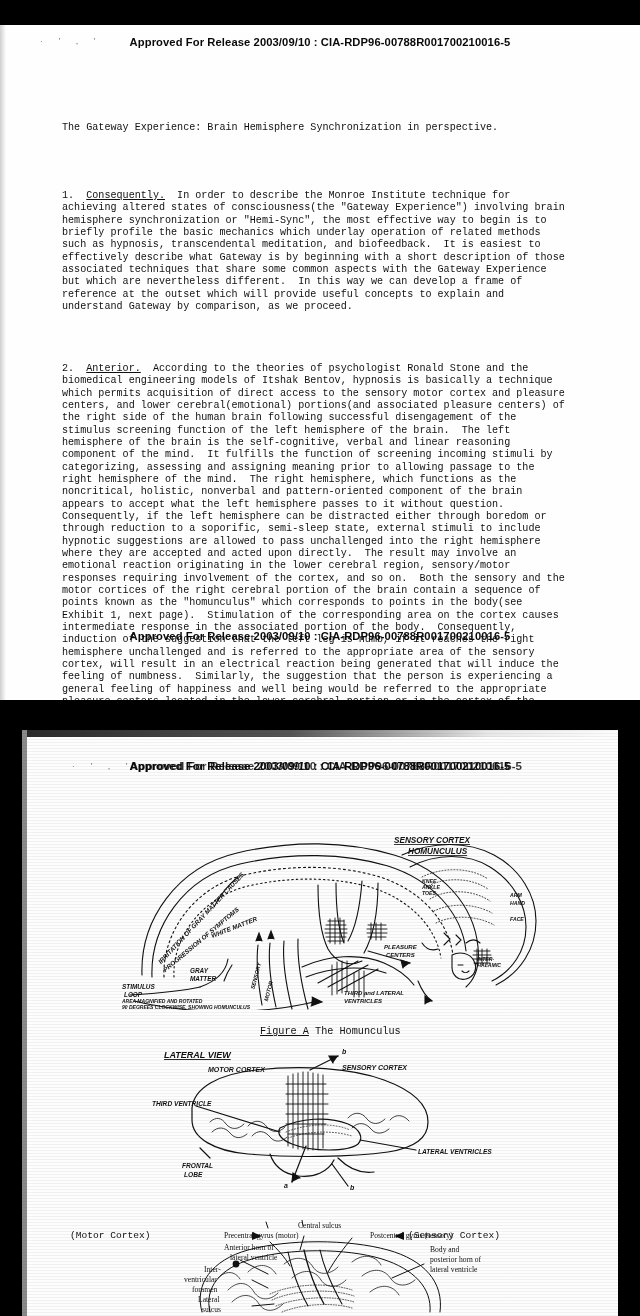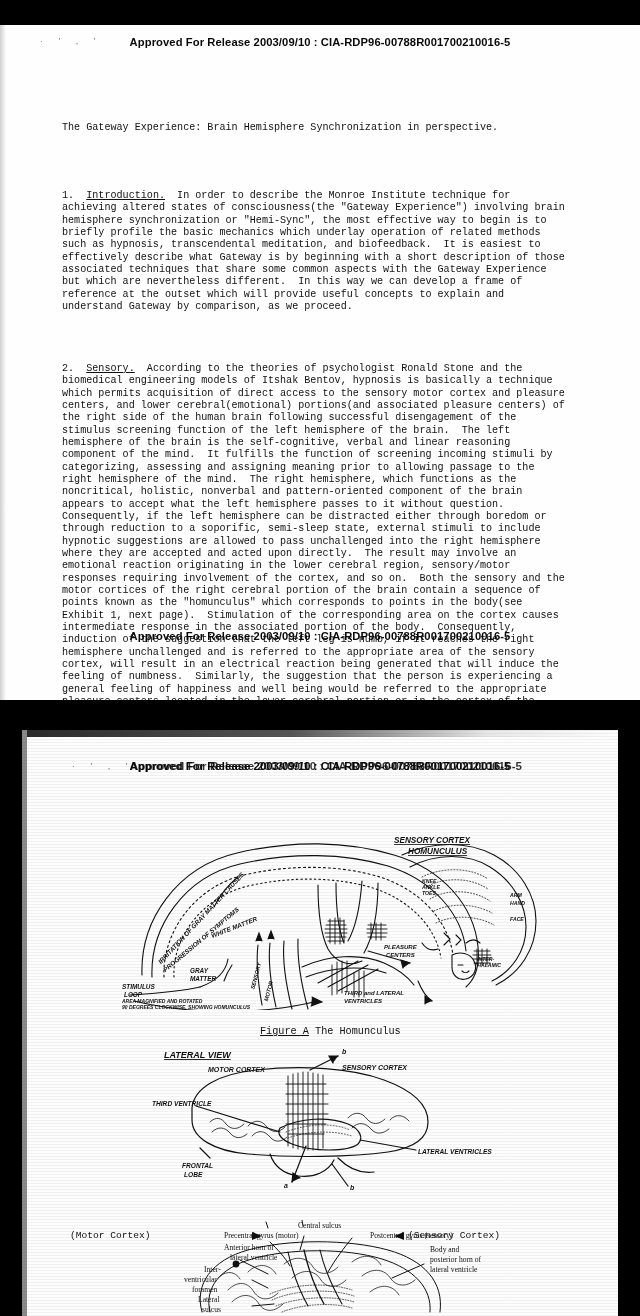--- a/index.html
+++ b/index.html
@@ -90,32 +90,32 @@
 
   <div class="page1">
 
     <div class="specks">· ' ,  '</div>
 
     <div class="release-stamp stamp-top1">Approved For Release 2003/09/10 : CIA-RDP96-00788R001700210016-5</div>
 
     <div class="body-text">
       <p class="para title">The Gateway Experience: Brain Hemisphere Synchronization in perspective.</p>
 
-      <p class="para"><span>1.</span>  <span class="u">Introduction.</span><span>  In order to describe the Monroe Institute technique for
+      <p class="para"><span>1.</span>  <span class="u">Consequently.</span><span>  In order to describe the Monroe Institute technique for
 achieving altered states of consciousness(the "Gateway Experience") involving brain
 hemisphere synchronization or "Hemi-Sync", the most effective way to begin is to
 briefly profile the basic mechanics which underlay operation of related methods
 such as hypnosis, transcendental meditation, and biofeedback.  It is easiest to
 effectively describe what Gateway is by beginning with a short description of those
 associated techniques that share some common aspects with the Gateway Experience
 but which are nevertheless different.  In this way we can develop a frame of
 reference at the outset which will provide useful concepts to explain and
 understand Gateway by comparison, as we proceed.</span></p>
 
-      <p class="para"><span>2.</span>  <span class="u">Sensory.</span><span>  According to the theories of psychologist Ronald Stone and the
+      <p class="para"><span>2.</span>  <span class="u">Anterior.</span><span>  According to the theories of psychologist Ronald Stone and the
 biomedical engineering models of Itshak Bentov, hypnosis is basically a technique
 which permits acquisition of direct access to the sensory motor cortex and pleasure
 centers, and lower cerebral(emotional) portions(and associated pleasure centers) of
 the right side of the human brain following successful disengagement of the
 stimulus screening function of the left hemisphere of the brain.  The left
 hemisphere of the brain is the self-cognitive, verbal and linear reasoning
 component of the mind.  It fulfills the function of screening incoming stimuli by
 categorizing, assessing and assigning meaning prior to allowing passage to the
 right hemisphere of the mind.  The right hemisphere, which functions as the
 noncritical, holistic, nonverbal and pattern-oriented component of the brain

